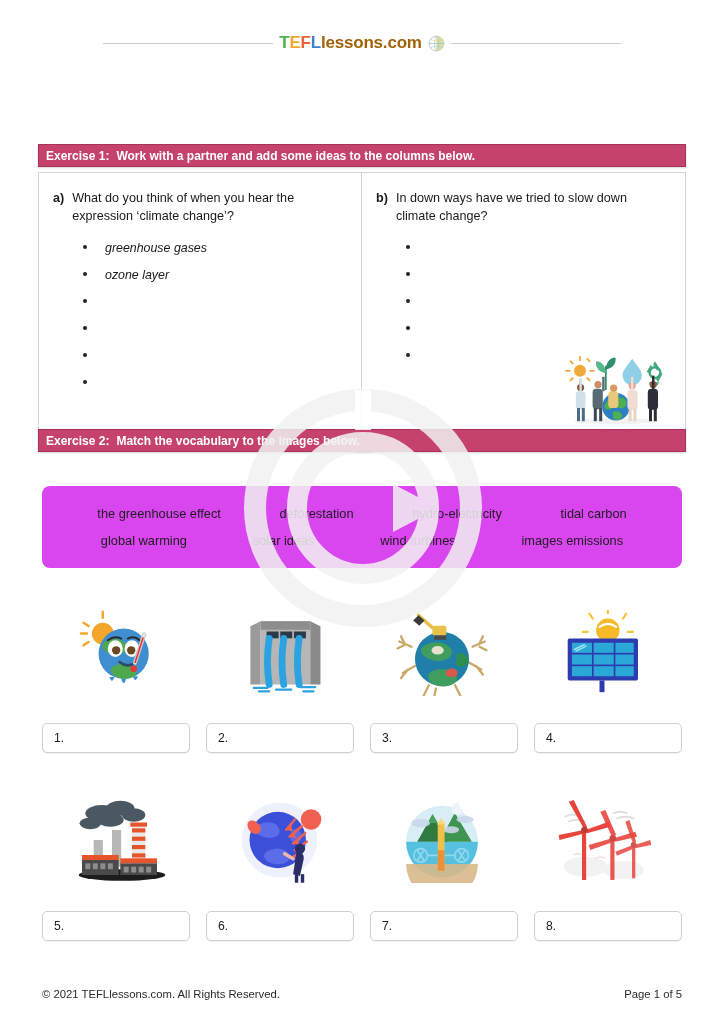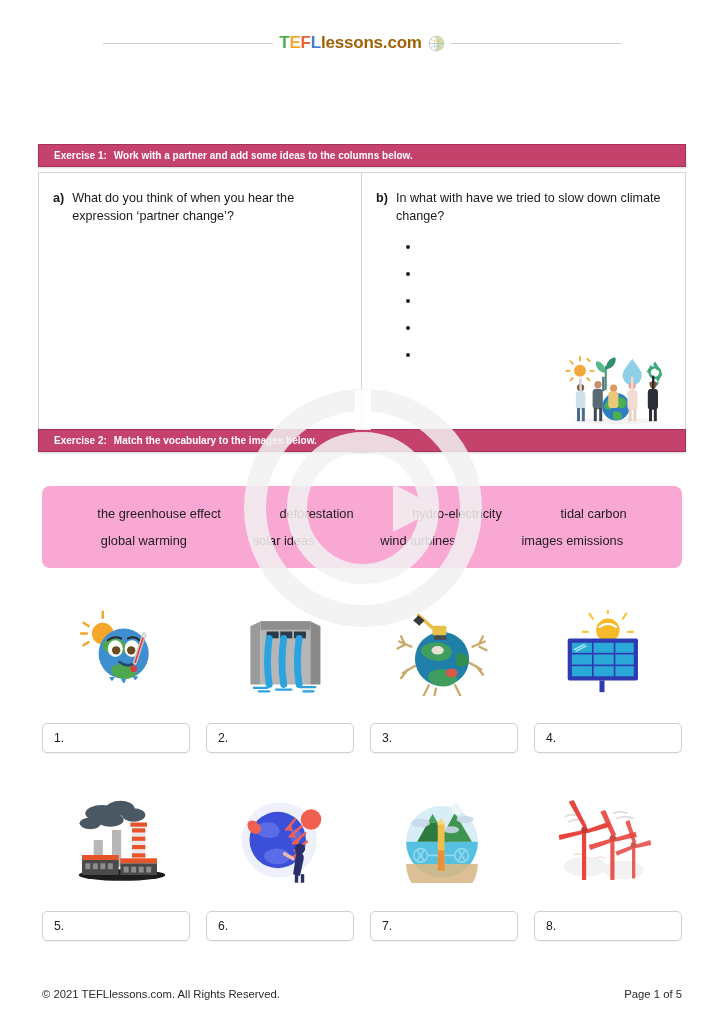--- a/index.html
+++ b/index.html
@@ -89,23 +89,23 @@
     height: 23px;
     background: #c4426b;
     border: 1px solid #a8315a;
     box-sizing: border-box;
     display: flex;
     align-items: center;
     box-shadow: 0 1px 2px rgba(0,0,0,.18);
   }
   .exbar .txt {
     color: #ffffff;
-    font-size: 10px;
+    font-size: 12px;
     font-weight: bold;
-    padding-left: 15px;
+    padding-left: 7px;
     white-space: nowrap;
     text-align: center;
   }
   .exbar .txt .num { margin-right: 7px; }
   #exbar1 { top: 144px; }
   #exbar2 { top: 429px; }
 
   
   .ex1box {
     position: absolute;
@@ -169,21 +169,21 @@
     height: 72px;
   }
 
   
   .vocabbox {
     position: absolute;
     left: 42px;
     top: 486px;
     width: 640px;
     height: 82px;
-    background: #f9a8d4;
+    background: #d946ef;
     border-radius: 8px;
     box-sizing: border-box;
     padding: 14px 26px 0 26px;
   }
   .vocabrow {
     display: flex;
     justify-content: space-around;
     align-items: center;
     height: 27px;
     font-size: 12.8px;
@@ -279,28 +279,36 @@
     <div class="txt">
       <span class="num">Exercise 1:</span><span>Work with a partner and add some ideas to the columns below.</span>
     </div>
   </div>
 
   <div class="ex1box">
 
     <div class="ex1col left">
       <div class="q">
         <span class="letter">a)</span>
-        <span class="qtext">What do you think of when you hear the expression ‘partner change’?</span>
+        <span class="qtext">What do you think of when you hear the expression ‘climate change’?</span>
       </div>
+      <ul class="bullets">
+        <li>greenhouse gases</li>
+        <li>ozone layer</li>
+        <li></li>
+        <li></li>
+        <li></li>
+        <li></li>
+      </ul>
     </div>
 
     <div class="ex1col right">
       <div class="q">
         <span class="letter">b)</span>
-        <span class="qtext">In what with have we tried to slow down climate change?</span>
+        <span class="qtext">In down ways have we tried to slow down climate change?</span>
       </div>
       <ul class="bullets">
         <li></li>
         <li></li>
         <li></li>
         <li></li>
         <li></li>
       </ul>
 
       <div class="eco-illo">

